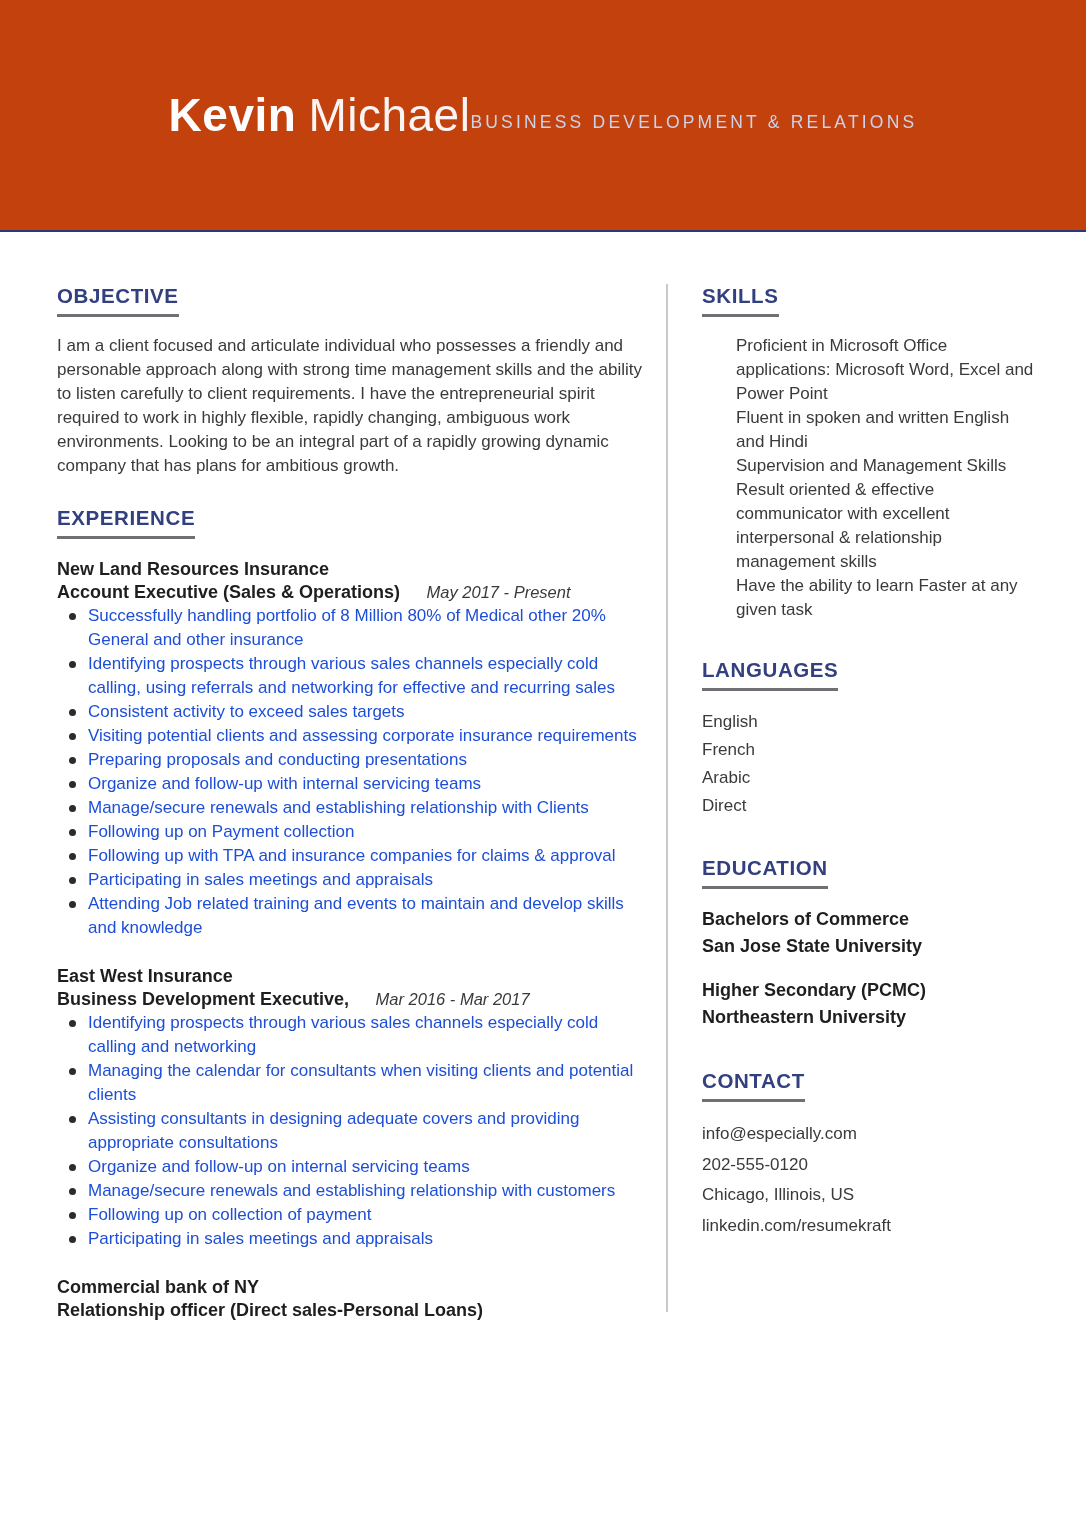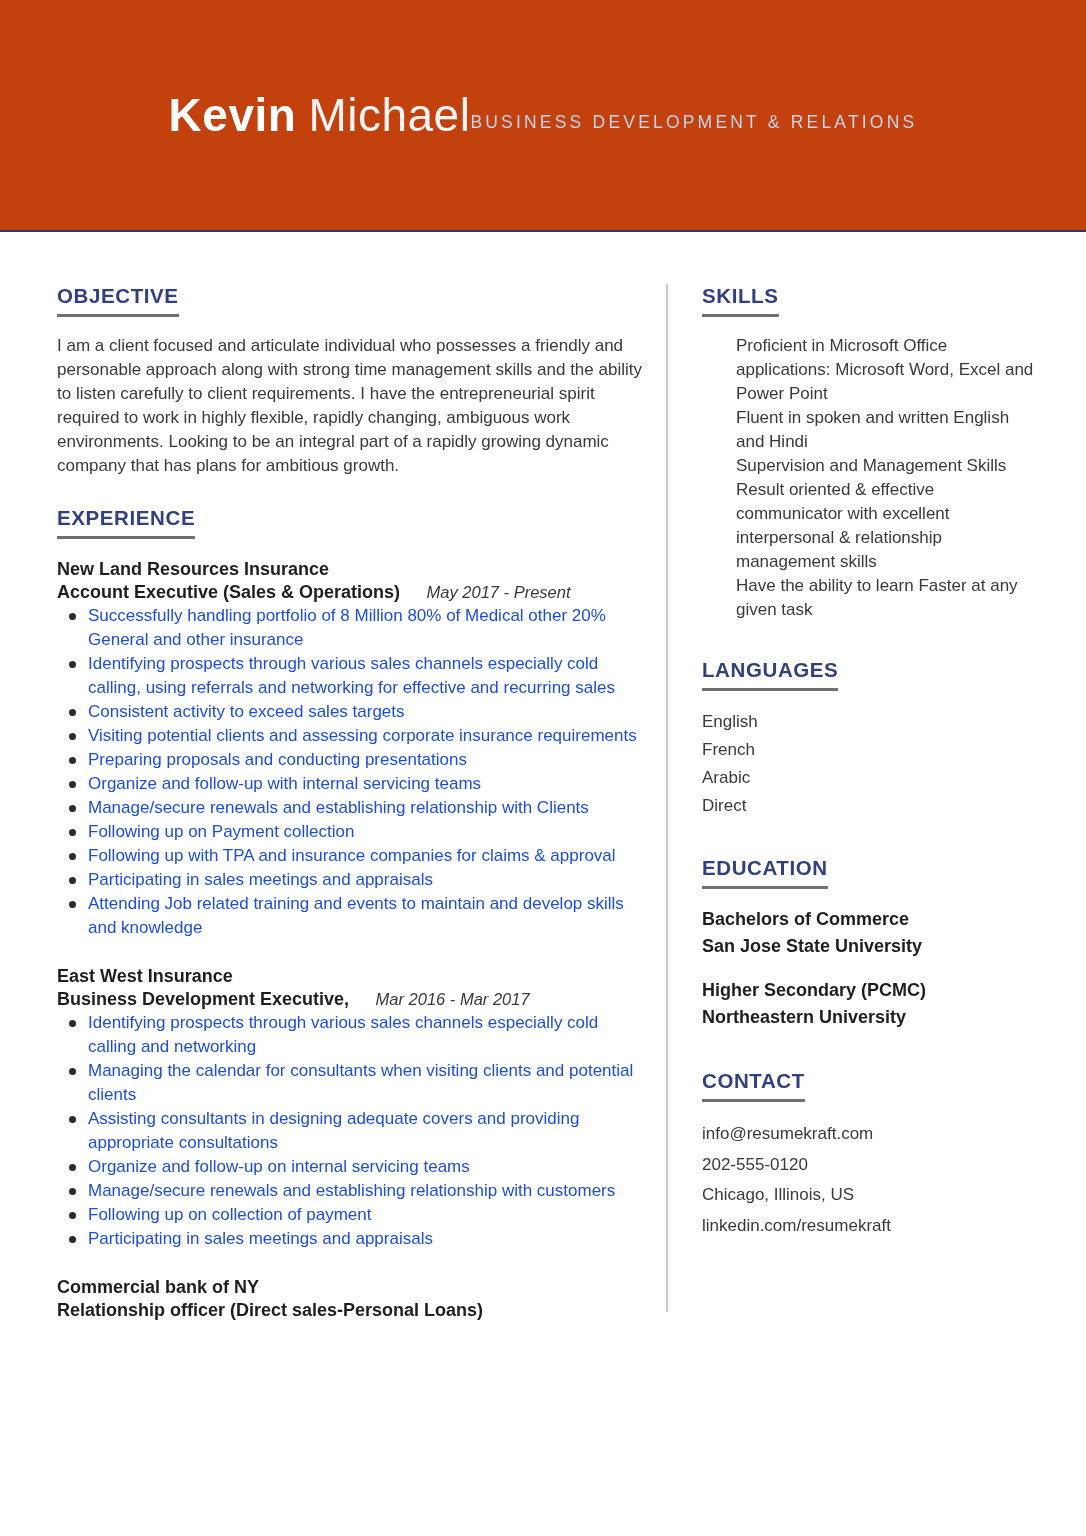--- a/index.html
+++ b/index.html
@@ -172,21 +172,21 @@
         </div>
         <div class="edu-entry">
           <div class="edu-line">Higher Secondary (PCMC)</div>
           <div class="edu-line">Northeastern University</div>
         </div>
       </div>
 
       <div class="section">
         <div class="sec-heading">CONTACT</div>
         <div>
-          <div class="contact-item">info@resumekraft.com</div>
+          <div class="contact-item">info@especially.com</div>
           <div class="contact-item">202-555-0120</div>
           <div class="contact-item">Chicago, Illinois, US</div>
           <div class="contact-item">linkedin.com/resumekraft</div>
         </div>
       </div>
 
     </div>
   </div>
 </div>
 

